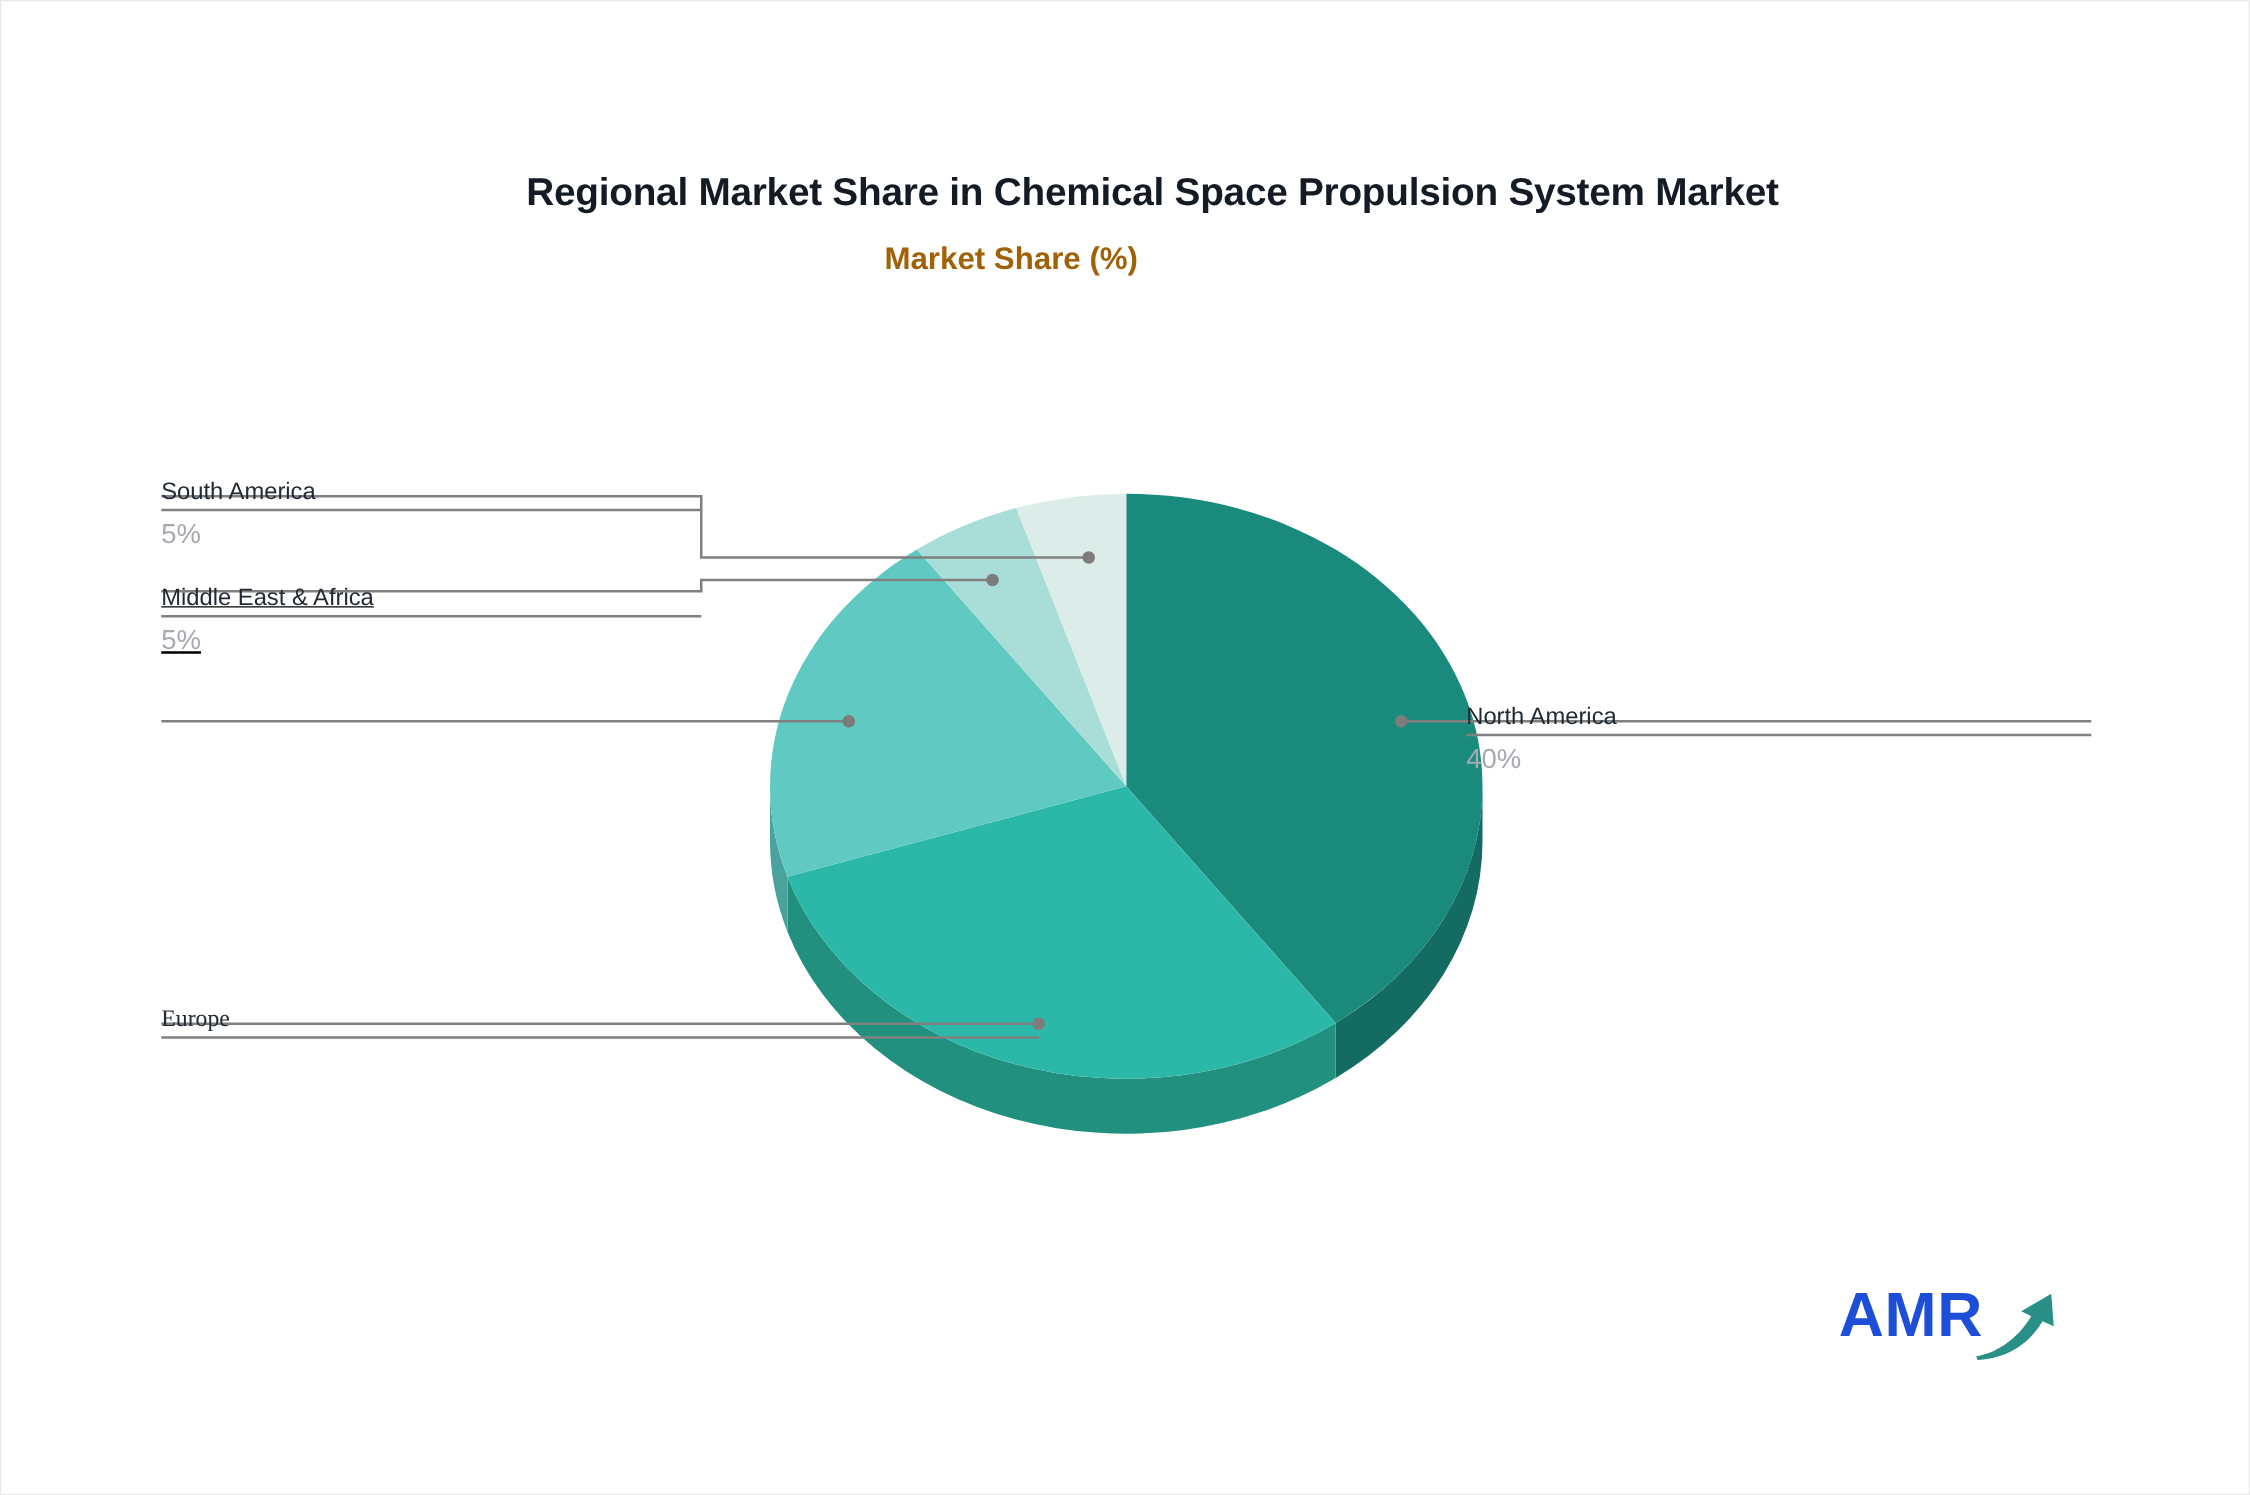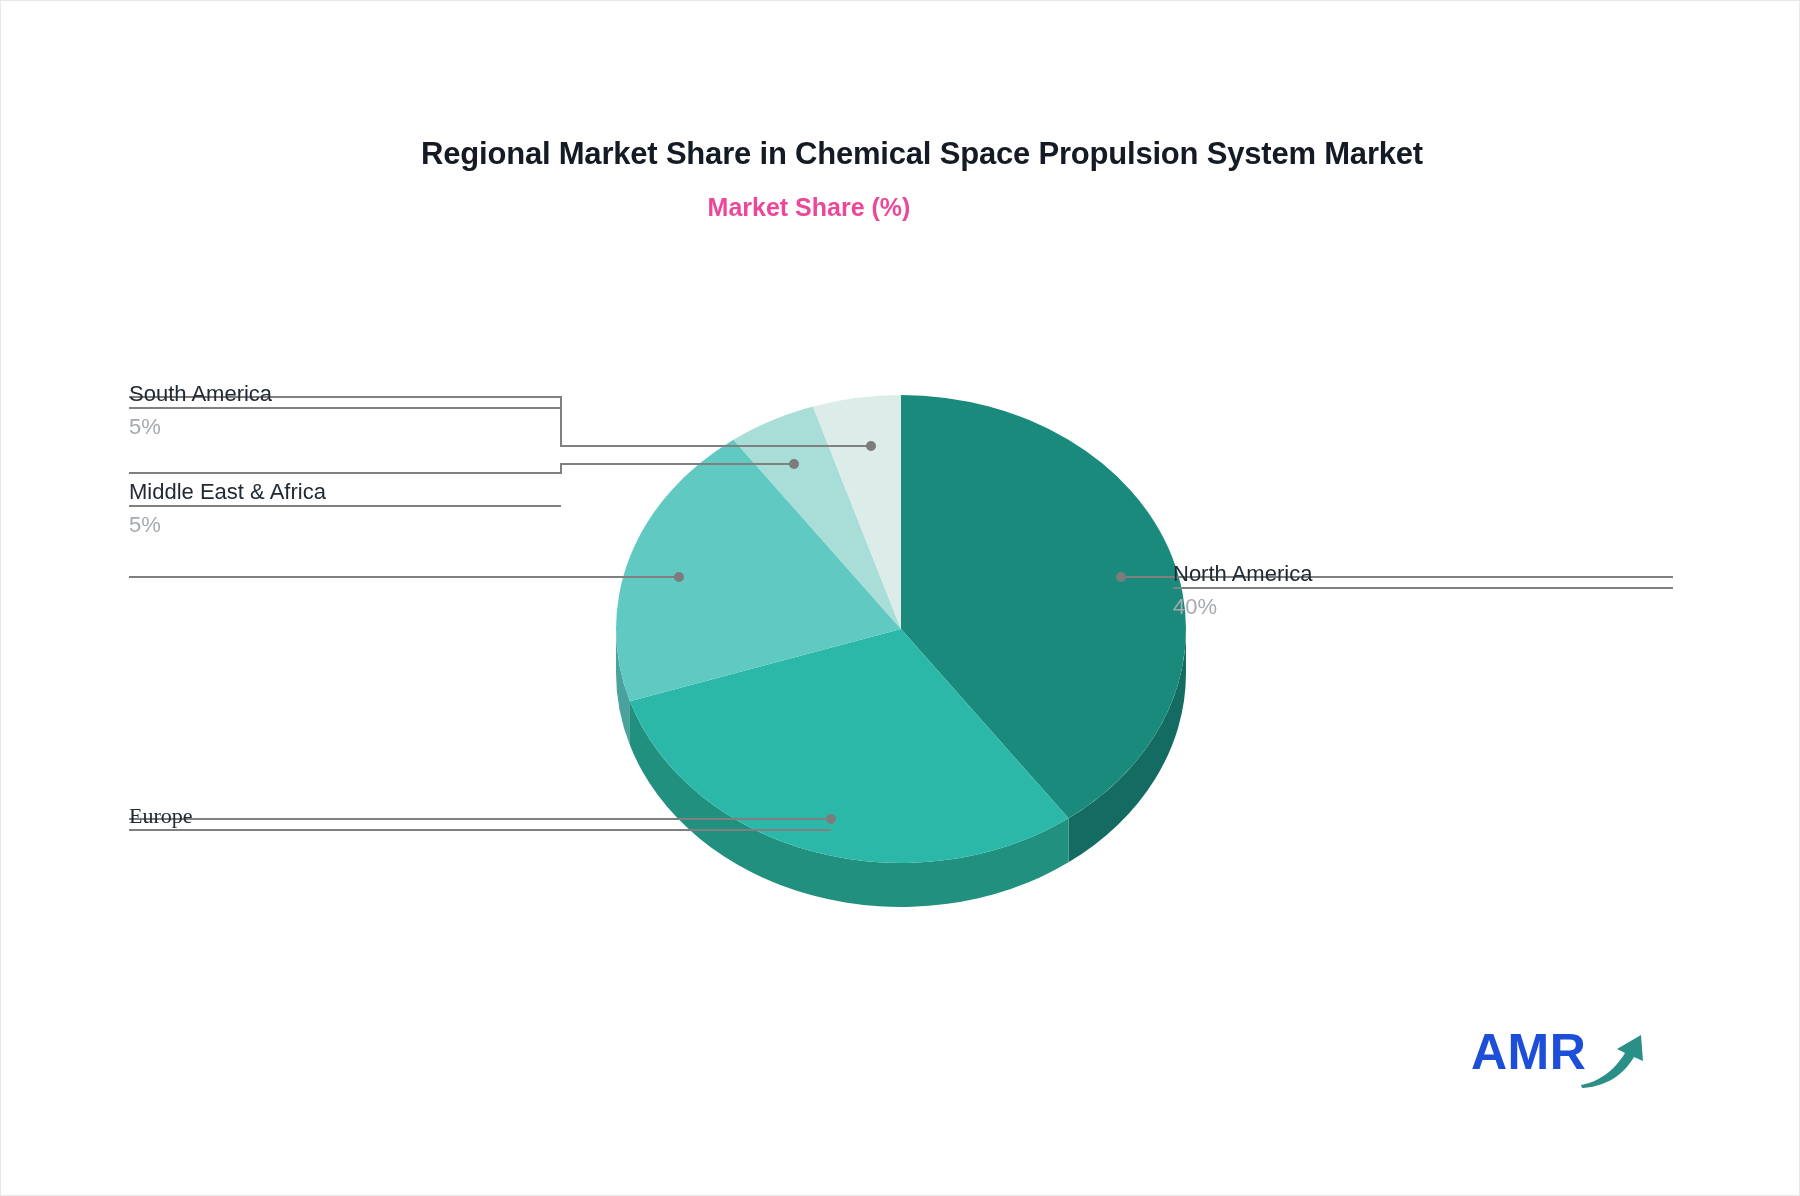--- a/index.html
+++ b/index.html
@@ -22,37 +22,37 @@
     text-align:center;
     font-size:31px; font-weight:bold; letter-spacing:-0.2px;
     color:#141b24;
     white-space:nowrap;
     padding-left:42px;
   }
   #subtitle {
     position:absolute; left:0; top:192px; width:1600px;
     text-align:center;
     font-size:25px; font-weight:bold;
-    color:#ec4899;
+    color:#a16207;
     white-space:nowrap;
     padding-left:16px;
   }
 
   
   #pie-stage {
     position:absolute;
     left:570px; top:370px;
     width:660px; height:560px;
   }
   #pie-svg { display:block; width:660px; height:560px; }
 
   
   .callout { position:absolute; }
   .callout .cl-name {
-    font-size:22px; color:#222a33;
+    font-size:19px; color:#222a33;
     white-space:nowrap; line-height:26px;
   }
   .callout .cl-val {
     font-size:22px; color:#a6aab0;
     white-space:nowrap; line-height:30px;
     padding-top:3px;
   }
   .callout.left  .cl-name, .callout.left  .cl-val { text-align:left; }
   .callout.right .cl-name, .callout.right .cl-val { }
 
@@ -140,21 +140,21 @@
     <path d="M1120,576 L1672,576" stroke="#808080" stroke-width="2" fill="none"></path>
     <circle cx="1120" cy="576" r="5" fill="#7c7c7c"></circle>
   </svg>
 
   <div class="callout left" style="left:128px; top:380px; width:432px;">
     <div class="cl-name">South America</div>
     <div class="cl-rule"></div>
     <div class="cl-val">5%</div>
   </div>
 
-  <div class="callout left" style="left:128px; top:478px; width:432px;">
+  <div class="callout left" style="left:128px; top:465px; width:432px;text-decoration:underline;">
     <div class="cl-name">Middle East &amp; Africa</div>
     <div class="cl-rule"></div>
     <div class="cl-val">5%</div>
   </div>
 
 
   <div class="callout left" style="left:128px; top:802px; width:702px;font-family:Liberation Serif, serif;">
     <div class="cl-name">Europe</div>
     <div class="cl-rule"></div>
   </div>

